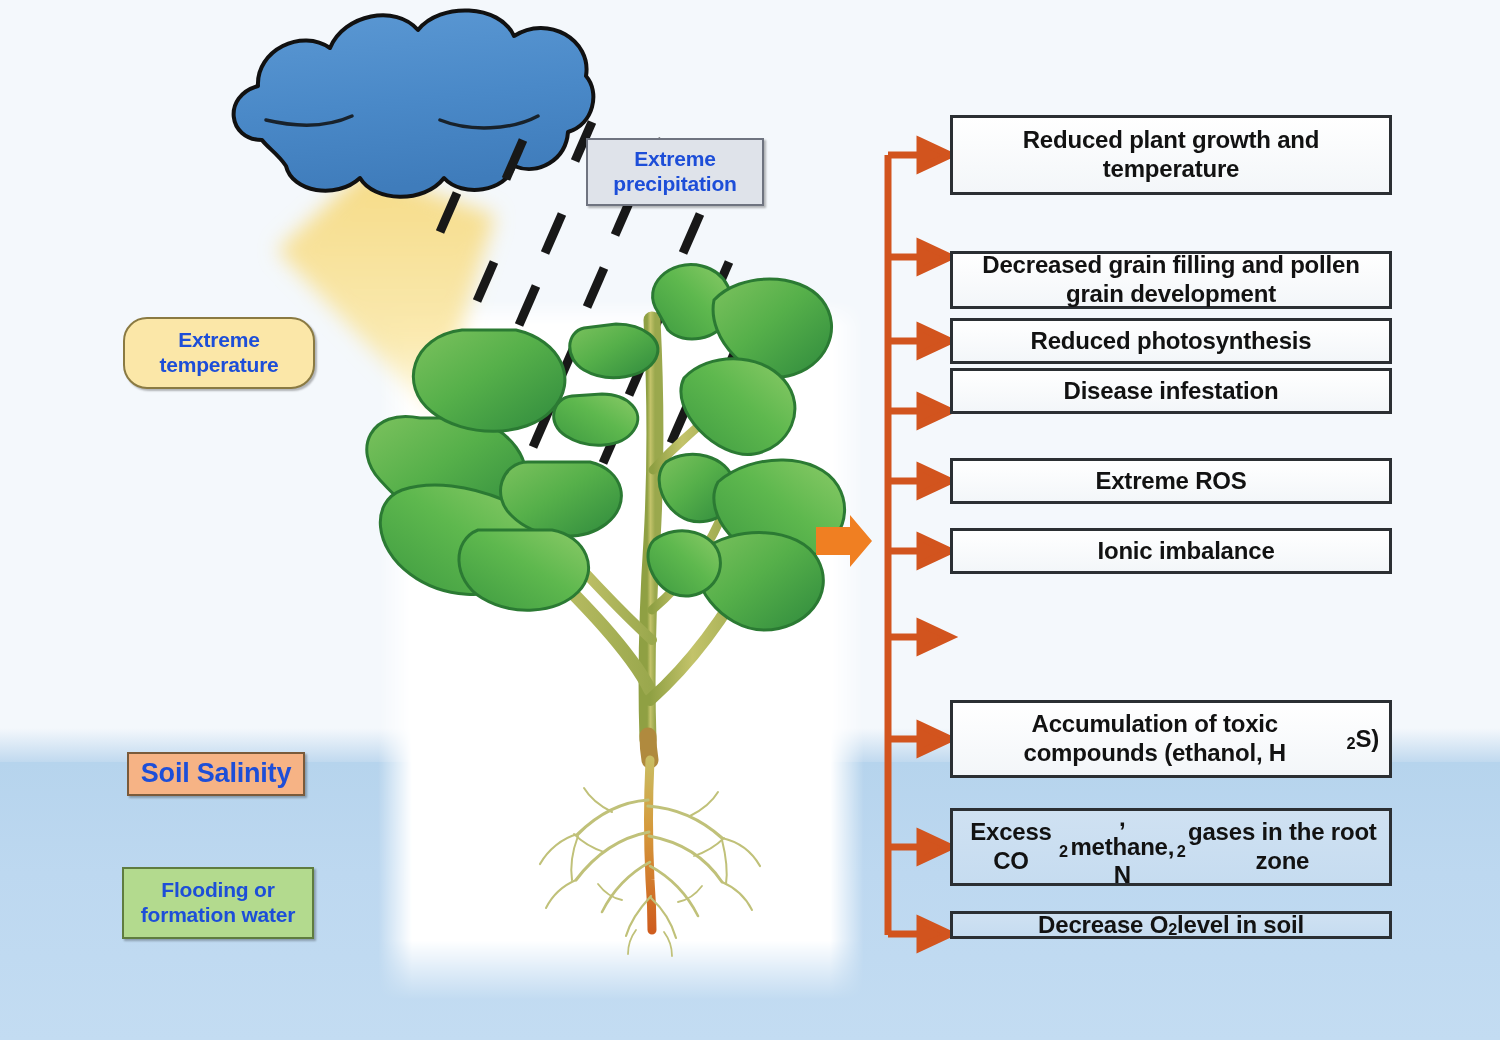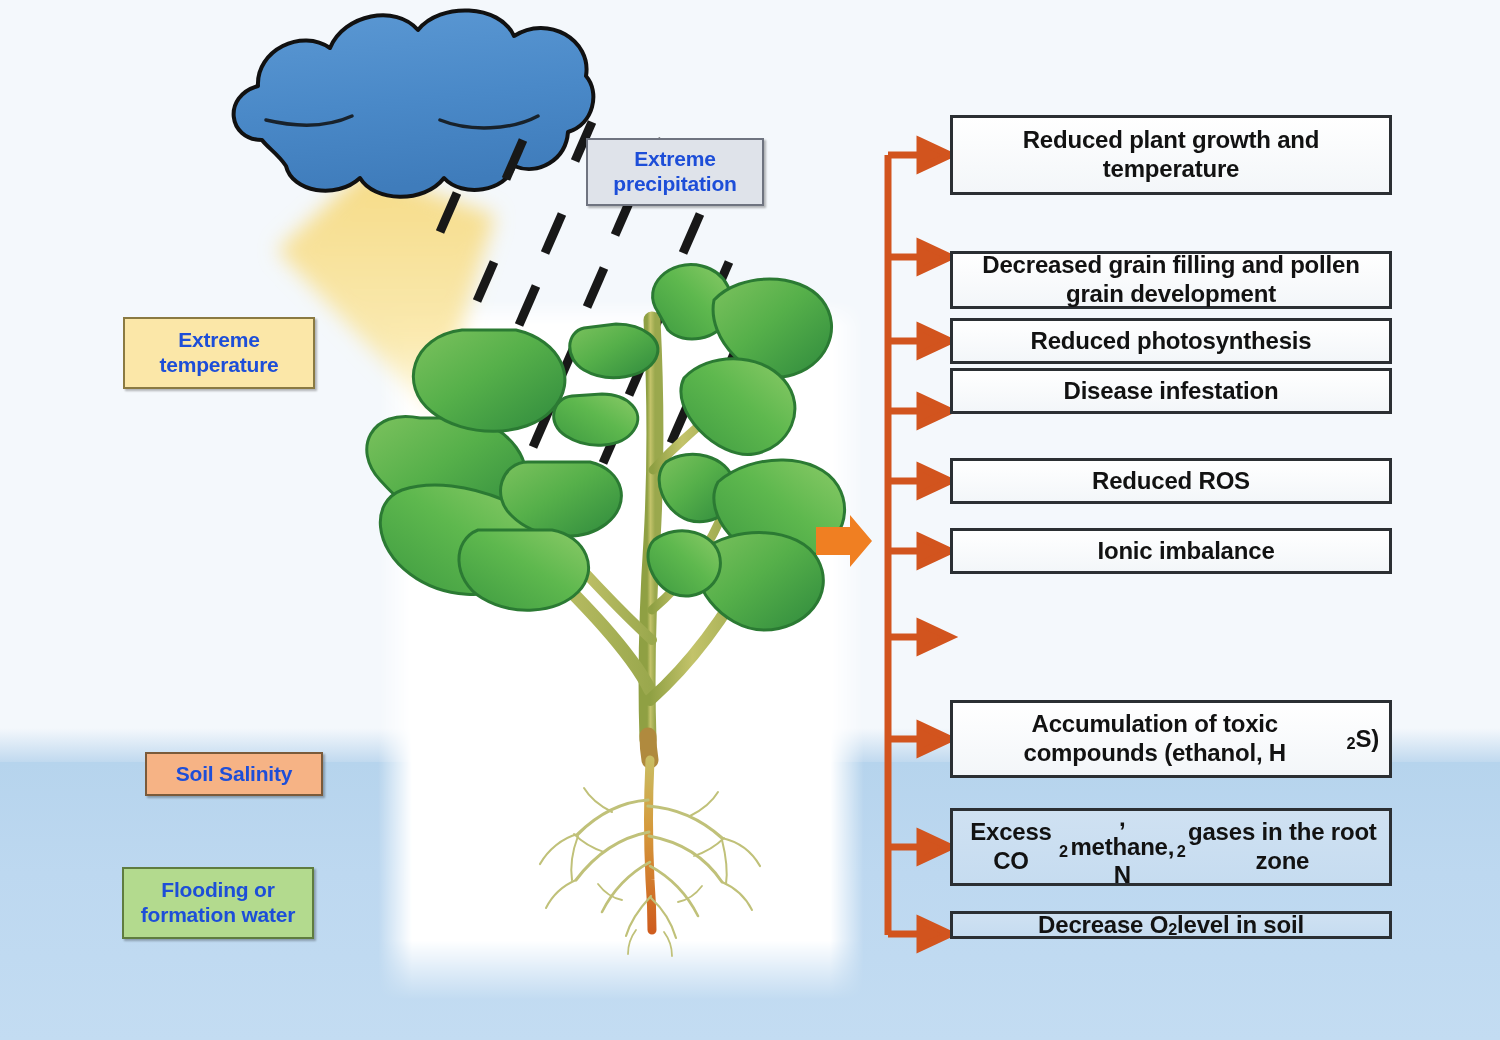--- a/index.html
+++ b/index.html
@@ -71,33 +71,33 @@
     font-weight: bold;
     color: #1d4ed8;
     line-height: 1.18;
     letter-spacing: -0.2px;
   }
   #label-temperature {
     left: 123px; top: 317px; width: 192px; height: 72px;
     background: #fbe7a8;
     border-color: #8a7a42;
     font-size: 21px;
+    border-radius: 24px;
   }
   #label-precipitation {
     left: 586px; top: 138px; width: 178px; height: 68px;
     background: #dfe3ea;
     border-color: #6f7480;
     font-size: 21px;
   }
   #label-salinity {
     left: 127px; top: 752px; width: 178px; height: 44px;
     background: #f6b385;
     border-color: #7a5a3a;
-    font-size: 21px;
-    margin-left: 18px;
+    font-size: 27px;
   }
   #label-flooding {
     left: 122px; top: 867px; width: 192px; height: 72px;
     background: #b3da8e;
     border-color: #5f7c3f;
     font-size: 21px;
   }
 
   
   .effect-box {
@@ -472,19 +472,19 @@
   <div class="stress-label" id="label-precipitation">Extreme precipitation</div>
 
   <div class="stress-label" id="label-salinity">Soil Salinity</div>
 
   <div class="stress-label" id="label-flooding">Flooding or formation water</div>
 
   <div class="effect-box" id="effect-0">Reduced plant growth and temperature</div>
   <div class="effect-box" id="effect-1">Decreased grain filling and pollen grain development</div>
   <div class="effect-box" id="effect-2">Reduced photosynthesis</div>
   <div class="effect-box" id="effect-3">Disease infestation</div>
-  <div class="effect-box" id="effect-4">Reduced ROS</div>
+  <div class="effect-box" id="effect-4">Extreme ROS</div>
   <div class="effect-box" id="effect-5">Ionic imbalance</div>
   <div class="effect-box" id="effect-7">Accumulation of toxic compounds (ethanol, H<sub>2</sub>S)</div>
   <div class="effect-box on-water" id="effect-8">Excess CO<sub>2</sub>, methane, N<sub>2</sub> gases in the root zone</div>
   <div class="effect-box on-water" id="effect-9">Decrease O<sub>2</sub> level in soil</div>
 
 </div>
 
 </body></html>

